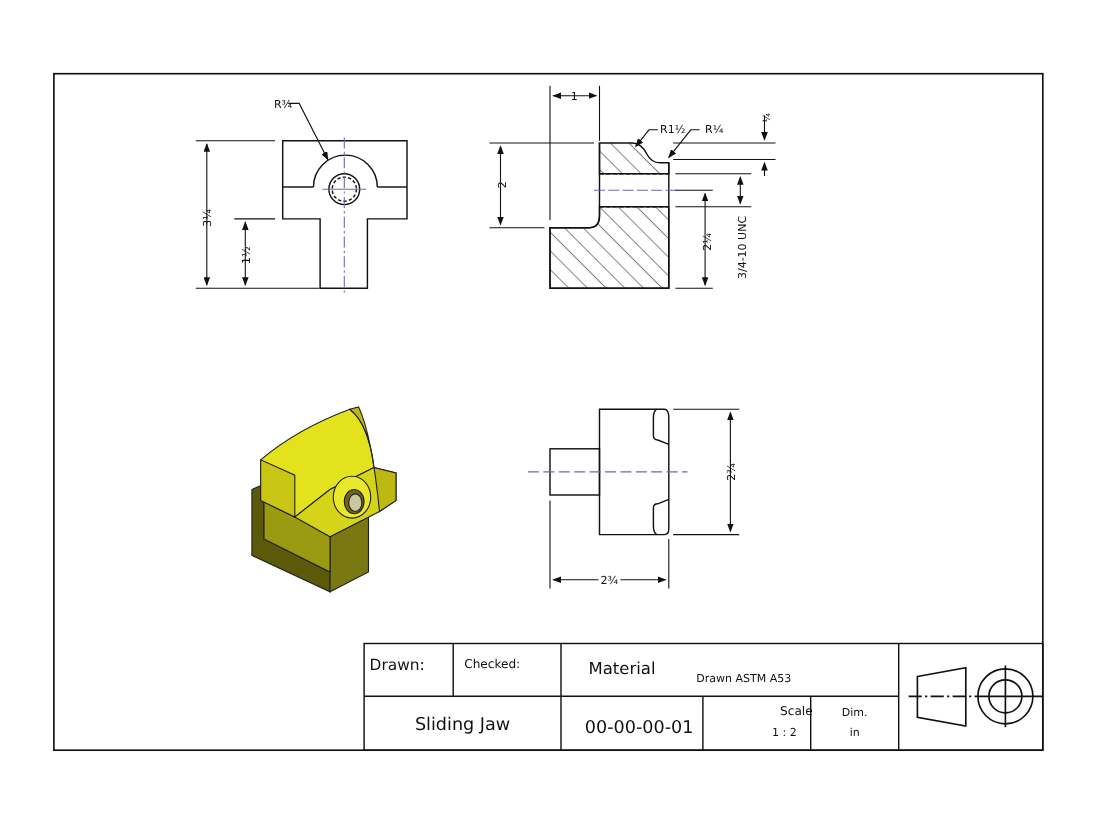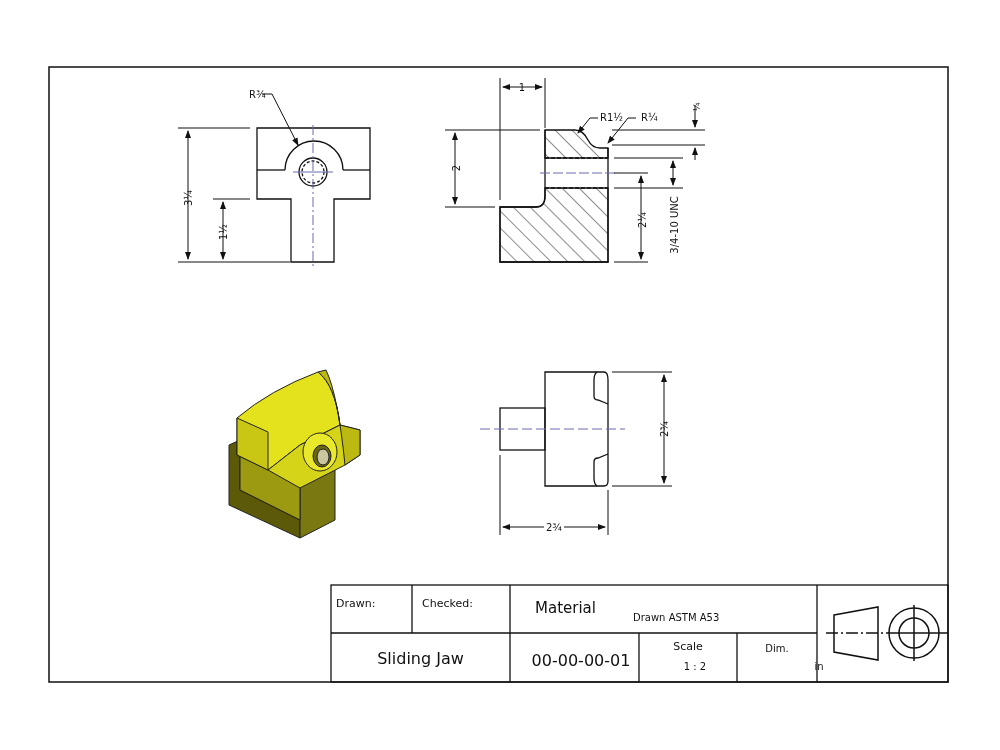--- a/index.html
+++ b/index.html
@@ -128,22 +128,22 @@
     <path d="M834,615 L878,607 L878,660 L834,652 Z"></path>
     <line x1="826" y1="633" x2="884" y2="633" stroke-dasharray="12,3,2,3"></line>
     <circle cx="914" cy="633" r="25"></circle>
     <circle cx="914" cy="633" r="15"></circle>
     <line x1="886" y1="633" x2="948" y2="633"></line>
     <line x1="914" y1="605" x2="914" y2="661"></line>
   </g>
 </svg>
 </div>
 
-<span class="tb-text" style="left:336px;top:597px;font-size:11px;">Drawn:</span>
+<span class="tb-text" style="left:336px;top:597px;font-size:14px;">Drawn:</span>
 <span class="tb-text" style="left:422px;top:597px;font-size:11px;">Checked:</span>
 <span class="tb-text" style="left:520px;top:599px;font-size:15px;margin-left:15px;">Material</span>
 <span class="tb-text" style="left:633px;top:612px;font-size:10px;">Drawn ASTM A53</span>
 <span class="tb-text" style="left:331px;width:179px;text-align:center;top:649px;font-size:16px;">Sliding Jaw</span>
 <span class="tb-text" style="left:510px;width:142px;text-align:center;top:651px;font-size:16px;">00-00-00-01</span>
-<span class="tb-text" style="left:639px;width:98px;text-align:center;top:640px;font-size:11px;">Scale</span>
-<span class="tb-text" style="left:646px;width:98px;text-align:center;top:661px;font-size:10px;">1 : 2</span>
+<span class="tb-text" style="left:639px;width:98px;text-align:center;top:640px;font-size:11px;padding-left:36px;">Scale</span>
+<span class="tb-text" style="left:664px;width:98px;text-align:center;top:661px;font-size:10px;">1 : 2</span>
 <span class="tb-text" style="left:737px;width:80px;text-align:center;top:643px;font-size:10px;">Dim.</span>
-<span class="tb-text" style="left:737px;width:80px;text-align:center;top:661px;font-size:10px;margin-left:42px;">in</span>
+<span class="tb-text" style="left:737px;width:80px;text-align:center;top:661px;font-size:10px;">in</span>
 
 </body></html>

